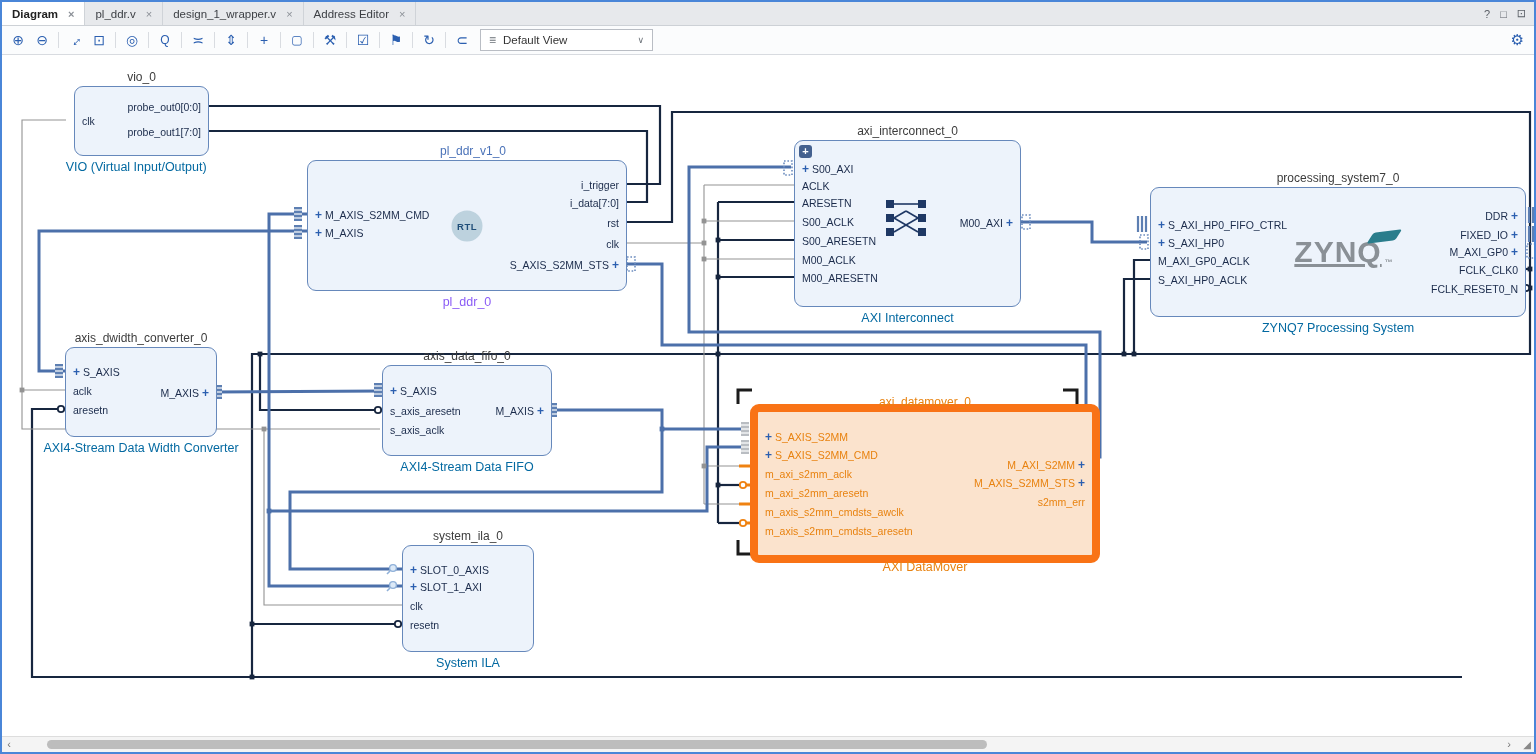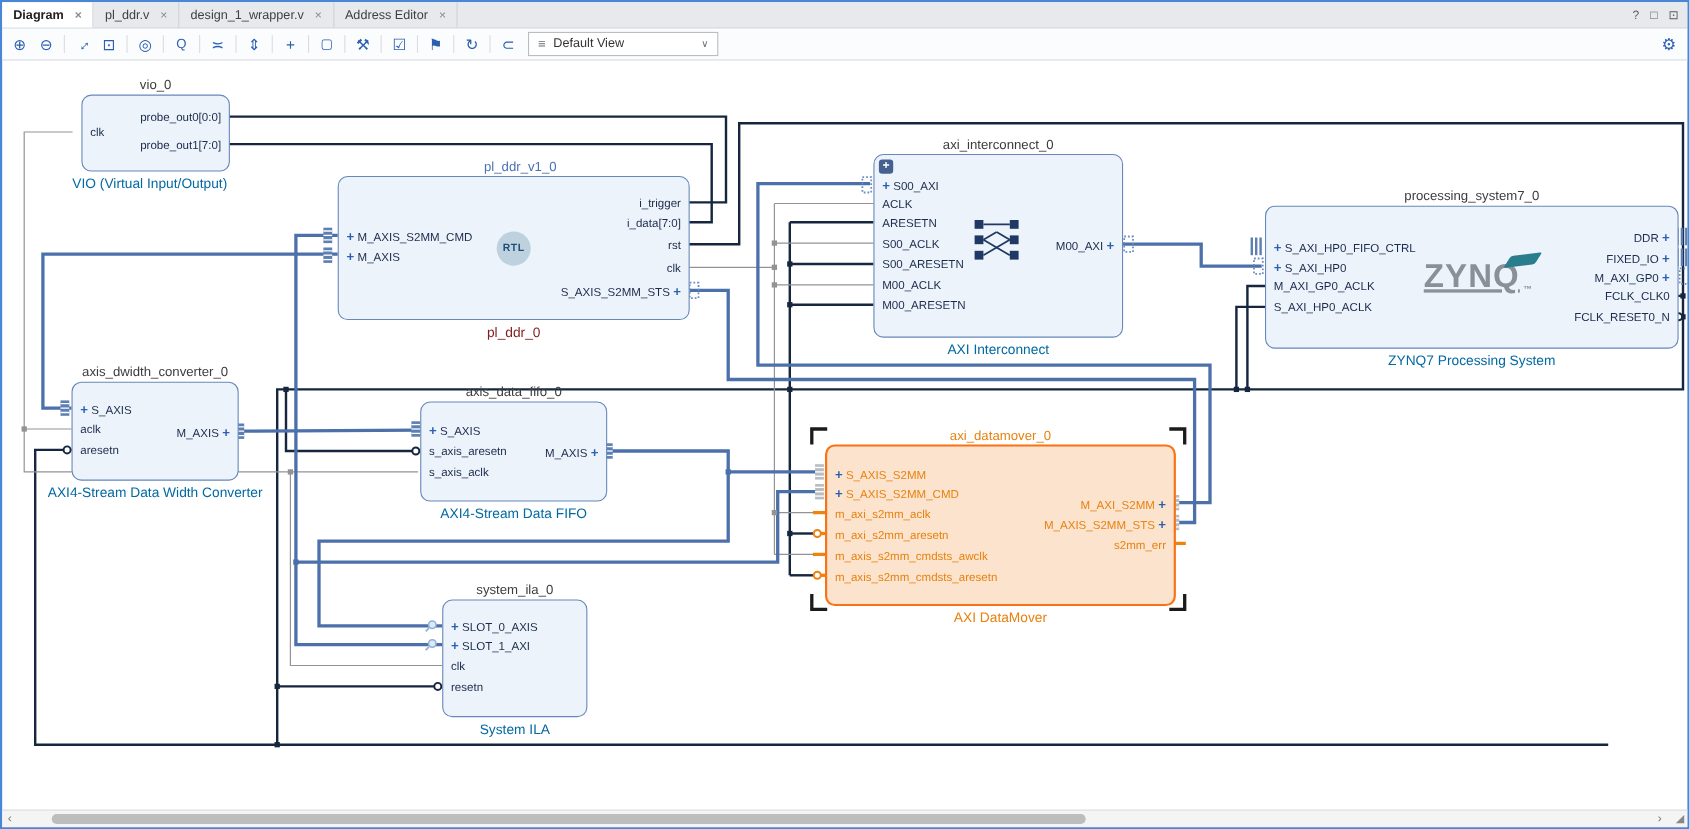--- a/index.html
+++ b/index.html
@@ -28,27 +28,27 @@
   #viewsel .ham{color:#6a7077;font-size:12px;}
   #viewsel .chev{margin-left:auto;color:#6a7077;font-size:9px;}
   #gearbtn{margin-left:auto;color:#2b5fb0;font-size:15px;cursor:pointer;padding-right:4px;}
   
   #wires{position:absolute;left:0;top:0;z-index:1;}
   .net{stroke:#17263f;stroke-width:2.2;fill:none;}
   .bus{stroke:#4c70aa;stroke-width:3;fill:none;}
   .thin{stroke:#939393;stroke-width:1.1;fill:none;}
   .orange{stroke:#ef8211;stroke-width:3;fill:none;}
   .block{position:absolute;background:#edf3fb;border:1.4px solid #6688bb;border-radius:9px;z-index:2;}
-  .block.sel{background:#fbe3cd;border:2px solid #f97316;}
+  .block.sel{background:#fbe3cd;border:8px solid #f97316;padding-left:19px;}
   .btitle{position:absolute;bottom:100%;margin-bottom:3px;left:50%;transform:translateX(-50%);
           white-space:nowrap;font-size:12px;color:#3c3c3c;}
   .btitle.blue{color:#4a72b8;padding-left:12px;}
   .bcap{position:absolute;top:100%;margin-top:5px;left:50%;transform:translateX(-50%);
         white-space:nowrap;font-size:12.5px;color:#0369a1;}
-  .bcap.dark{color:#7f1d1d;}
+  .bcap.dark{color:#8b5cf6;}
   .sel>.btitle,.sel>.bcap{color:#e8820f;}
   .port{position:absolute;font-size:10.5px;color:#1b2b4b;height:16px;line-height:16px;white-space:nowrap;}
   .port.l{left:7px;}
   .port.r{right:7px;text-align:right;}
   .plus{color:#2b5fb0;font-weight:bold;font-size:12px;padding:0 3px 0 0;}
   .port.r .plus{padding:0 0 0 3px;}
   .sel .port{color:#e8820f;}
   .rtl-badge{position:absolute;left:50%;top:50%;transform:translate(-50%,-50%);width:31px;height:31px;
              border-radius:50%;background:#bdd2de;color:#1f4e79;font-weight:bold;font-size:9.5px;
              display:flex;align-items:center;justify-content:center;letter-spacing:.5px;}

